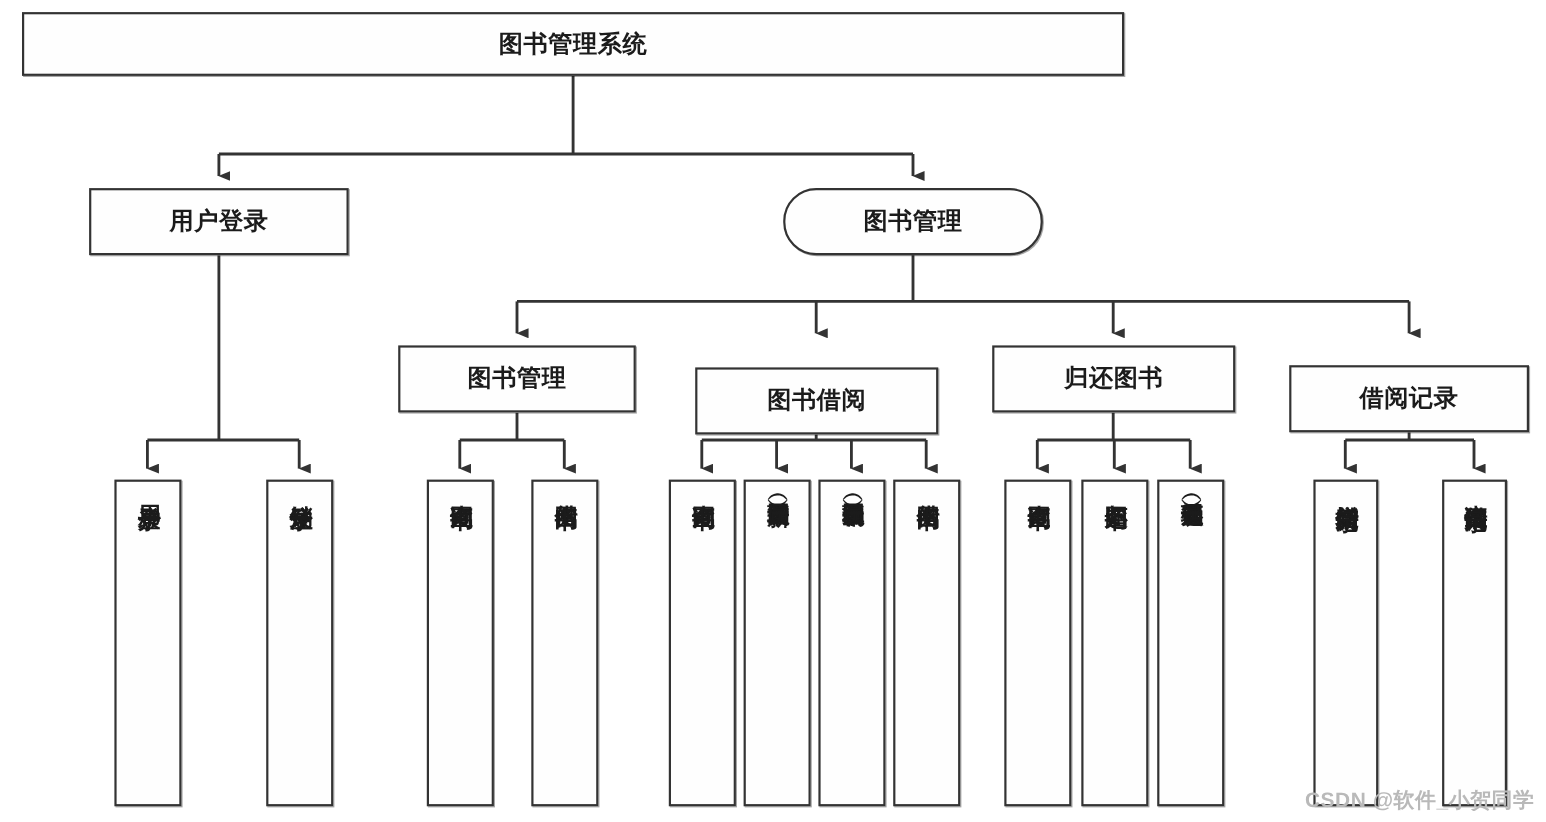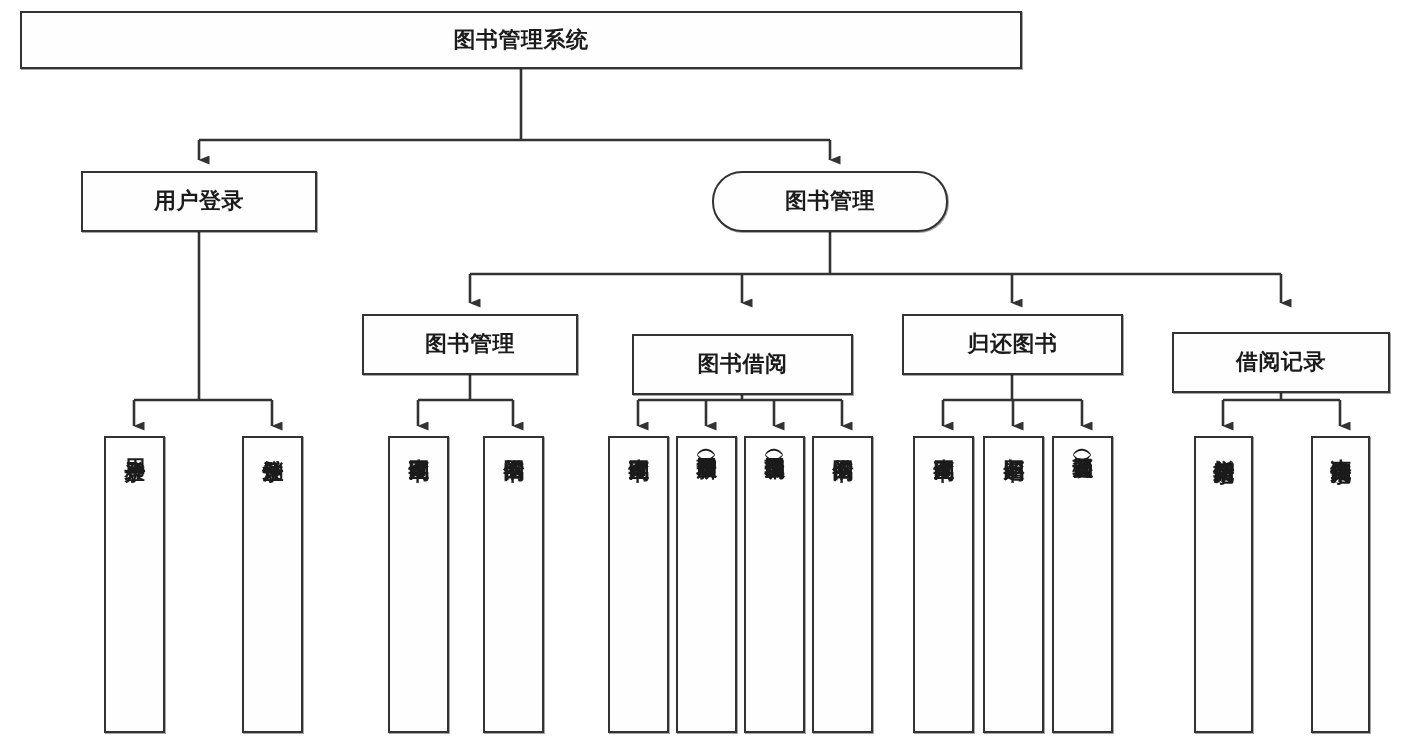--- a/index.html
+++ b/index.html
@@ -187,13 +187,14 @@
         <span class="node-label">确认归还（管理员）</span>
       </div>
       <div class="node node-v" style="left: 1194px; top: 436px; width: 59px; height: 297px;">
         <span class="node-label">新增借阅记录</span>
       </div>
       <div class="node node-v" style="left: 1311px; top: 436px; width: 59px; height: 297px;">
         <span class="node-label">查询借阅记录</span>
       </div>
     </div>
 
+  <div class="watermark">CSDN @软件_小贺同学</div>
 </div>
 
 </body></html>

